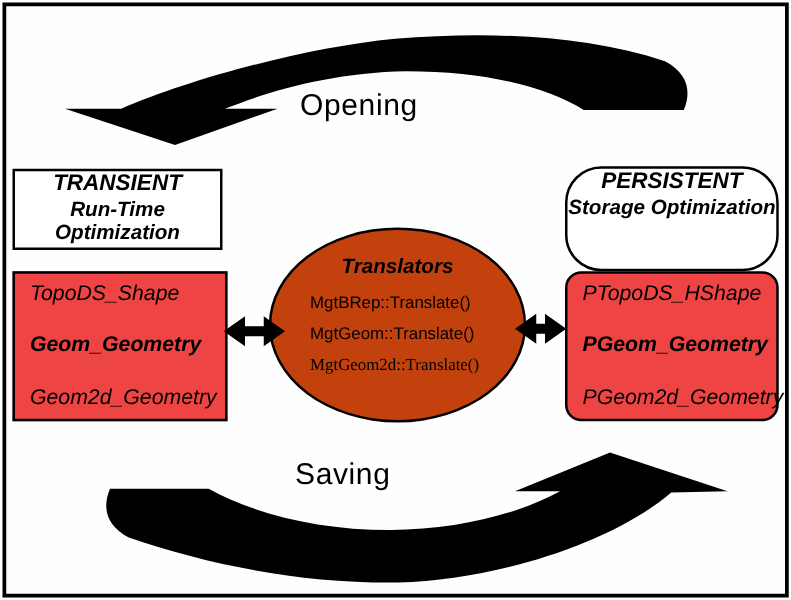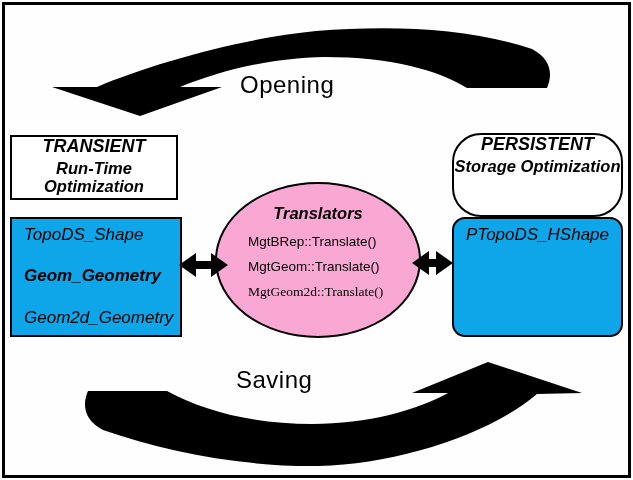--- a/index.html
+++ b/index.html
@@ -15,30 +15,30 @@
   .hdr-box{
     position:absolute;border:2px solid #000;background:#fff;box-sizing:border-box;
     display:flex;flex-direction:column;justify-content:flex-start;align-items:center;gap:3px;
     font-style:italic;font-weight:bold;text-align:center;
   }
   .transient-box{left:10px;top:135px;width:168px;height:65px;}
   .persistent-box{left:452px;top:133px;width:171px;height:84px;border-radius:29px;}
   .hdr-title{font-size:18px;line-height:19px;}
   .hdr-sub{font-size:16.5px;line-height:18px;}
   .class-box{
-    position:absolute;border:2px solid #000;background:#0ea5e9;box-sizing:border-box;
+    position:absolute;border:2px solid #000;background:#ef4444;box-sizing:border-box;
     font-style:italic;font-size:17px;
   }
   .transient-classes{left:10px;top:217px;width:172px;height:120px;}
   .persistent-classes{left:452px;top:217px;width:171px;height:120px;border-radius:13px;}
   .class-item{position:absolute;left:12px;height:20px;line-height:20px;white-space:nowrap;}
   .ci-0{top:6px;} .ci-1{top:47px;font-weight:bold;} .ci-2{top:89px;text-align:center;}
   .translators-ellipse{
     position:absolute;left:215px;top:182px;width:206px;height:156px;box-sizing:border-box;
-    border:2px solid #000;border-radius:50%;background:#f9a8d4;
+    border:2px solid #000;border-radius:50%;background:#c2410c;
   }
   .translators-title{
     position:absolute;left:0;top:19px;width:100%;text-align:center;
     font-style:italic;font-weight:bold;font-size:16.5px;line-height:20px;
   }
   .method{position:absolute;left:31px;height:18px;line-height:18px;font-size:13.5px;white-space:nowrap;}
   .m-0{top:49px;} .m-1{top:74px;} .m-2{top:99px;font-family:Liberation Serif, serif;}
 </style>
 </head>
 <body>
@@ -58,20 +58,22 @@
   </div>
 
   <div class="class-box transient-classes">
     <div class="class-item ci-0">TopoDS_Shape</div>
     <div class="class-item ci-1">Geom_Geometry</div>
     <div class="class-item ci-2">Geom2d_Geometry</div>
   </div>
 
   <div class="class-box persistent-classes">
     <div class="class-item ci-0">PTopoDS_HShape</div>
+    <div class="class-item ci-1">PGeom_Geometry</div>
+    <div class="class-item ci-2">PGeom2d_Geometry</div>
   </div>
 
   <div class="translators-ellipse">
     <div class="translators-title">Translators</div>
     <div class="method m-0">MgtBRep::Translate()</div>
     <div class="method m-1">MgtGeom::Translate()</div>
     <div class="method m-2">MgtGeom2d::Translate()</div>
   </div>
 
   <svg class="svg-layer" viewBox="0 0 633 480" xmlns="http://www.w3.org/2000/svg">

